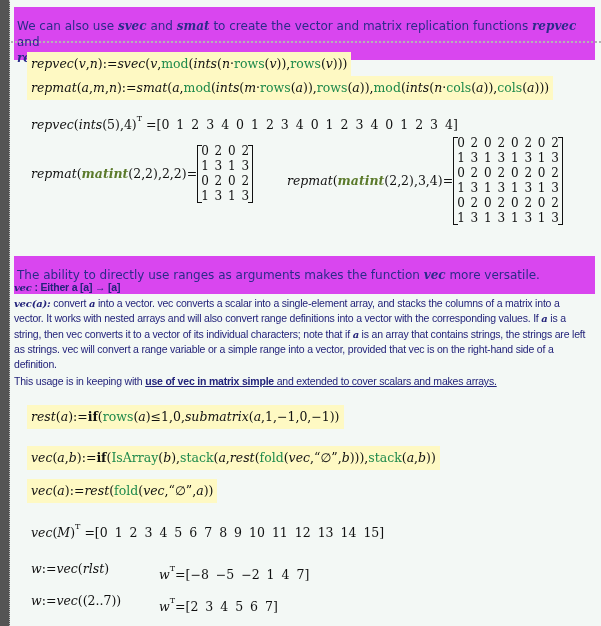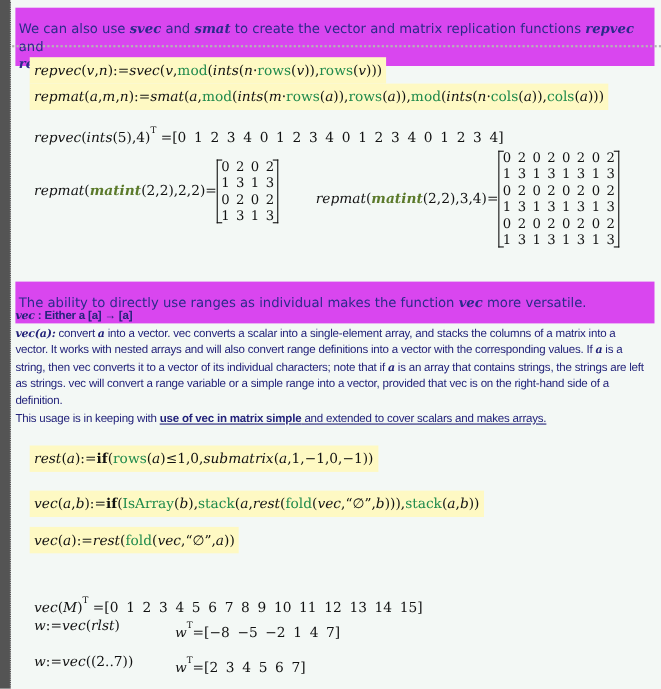--- a/index.html
+++ b/index.html
@@ -95,21 +95,21 @@
       <span class="row">0 2 0 2 0 2 0 2</span>
       <span class="row">1 3 1 3 1 3 1 3</span>
       <span class="row">0 2 0 2 0 2 0 2</span>
       <span class="row">1 3 1 3 1 3 1 3</span>
       <span class="row">0 2 0 2 0 2 0 2</span>
       <span class="row">1 3 1 3 1 3 1 3</span>
     </span>
   </div>
 
   <div class="hdr" style="top:256px;height:16px;">
-    <span>The ability to directly use ranges as individual makes the function </span><i>vec</i><span> more versatile.</span>
+    <span>The ability to directly use ranges as arguments makes the function </span><i>vec</i><span> more versatile.</span>
   </div>
 
   <div class="desc" style="top:280px;">
     <div class="sig"><span class="ii">vec</span><span> : Either a [a] → [a]</span></div>
     <div><span class="ii">vec(a):</span><span> convert </span><span class="ii">a</span><span> into a vector.  vec converts a scalar into a single-element array, and stacks the columns of a matrix into a vector.  It works with nested arrays and will also convert range definitions into a vector with the corresponding values.  If </span><span class="ii">a</span><span> is a string, then vec converts it to a vector of its individual characters; note that if </span><span class="ii">a</span><span> is an array that contains strings, the strings are left as strings.  vec will convert a range variable or a simple range into a vector, provided that vec is on the right-hand side of a definition.</span></div>
   </div>
 
   <div class="usage" style="top:375px;">
     <span>This usage is in keeping with </span><a>use of vec in matrix simple</a><span class="rest"> and extended to cover scalars and makes arrays.</span>
   </div>
@@ -119,21 +119,21 @@
   </div>
 
   <div class="math hl" style="left:16px;top:446px;">
     <span class="v">vec</span>(<span class="v">a</span>,<span class="v">b</span>):=<span class="b">if</span>(<span class="fn">IsArray</span>(<span class="v">b</span>),<span class="fn">stack</span>(<span class="v">a</span>,<span class="v">rest</span>(<span class="fn">fold</span>(<span class="v">vec</span>,“∅”,<span class="v">b</span>))),<span class="fn">stack</span>(<span class="v">a</span>,<span class="v">b</span>))
   </div>
 
   <div class="math hl" style="left:16px;top:479px;">
     <span class="v">vec</span>(<span class="v">a</span>):=<span class="v">rest</span>(<span class="fn">fold</span>(<span class="v">vec</span>,“∅”,<span class="v">a</span>))
   </div>
 
-  <div class="math" style="left:20px;top:518px;margin-top:19px;">
+  <div class="math" style="left:20px;top:518px;">
     <span class="v">vec</span>(<span class="v">M</span>)<sup>T</sup> =[<span style="word-spacing:3px;">0 1 2 3 4 5 6 7 8 9 10 11 12 13 14 15</span>]
   </div>
 
   <div class="math" style="left:20px;top:560px;">
     <span class="v">w</span>:=<span class="v">vec</span>(<span class="v">rlst</span>)
   </div>
   <div class="math" style="left:148px;top:560px;">
     <span class="v">w</span><sup>T</sup>=[<span style="word-spacing:3px;">−8 −5 −2 1 4 7</span>]
   </div>
 

